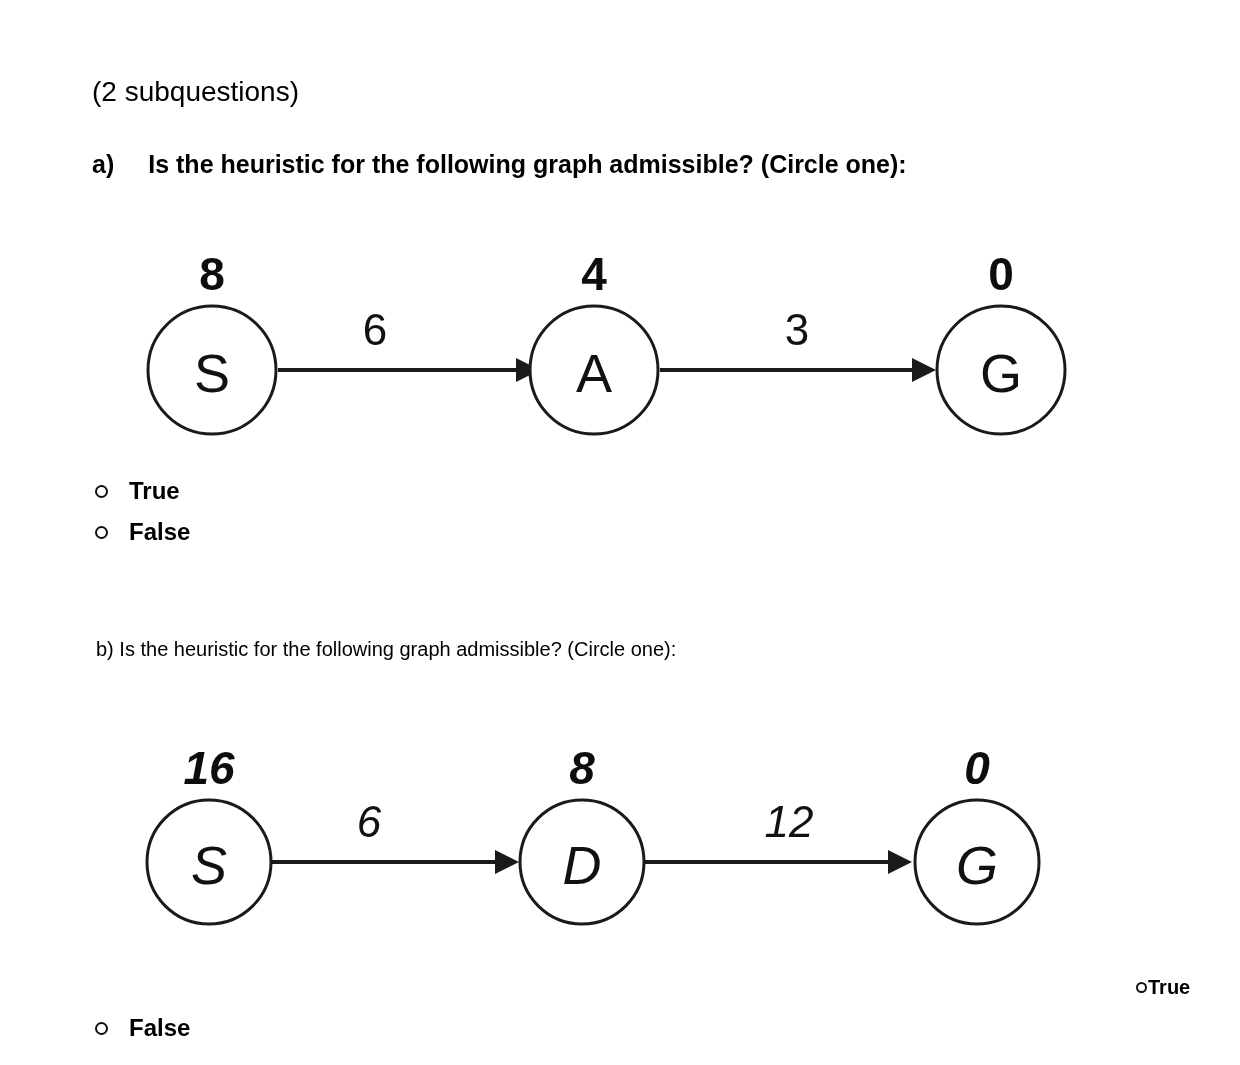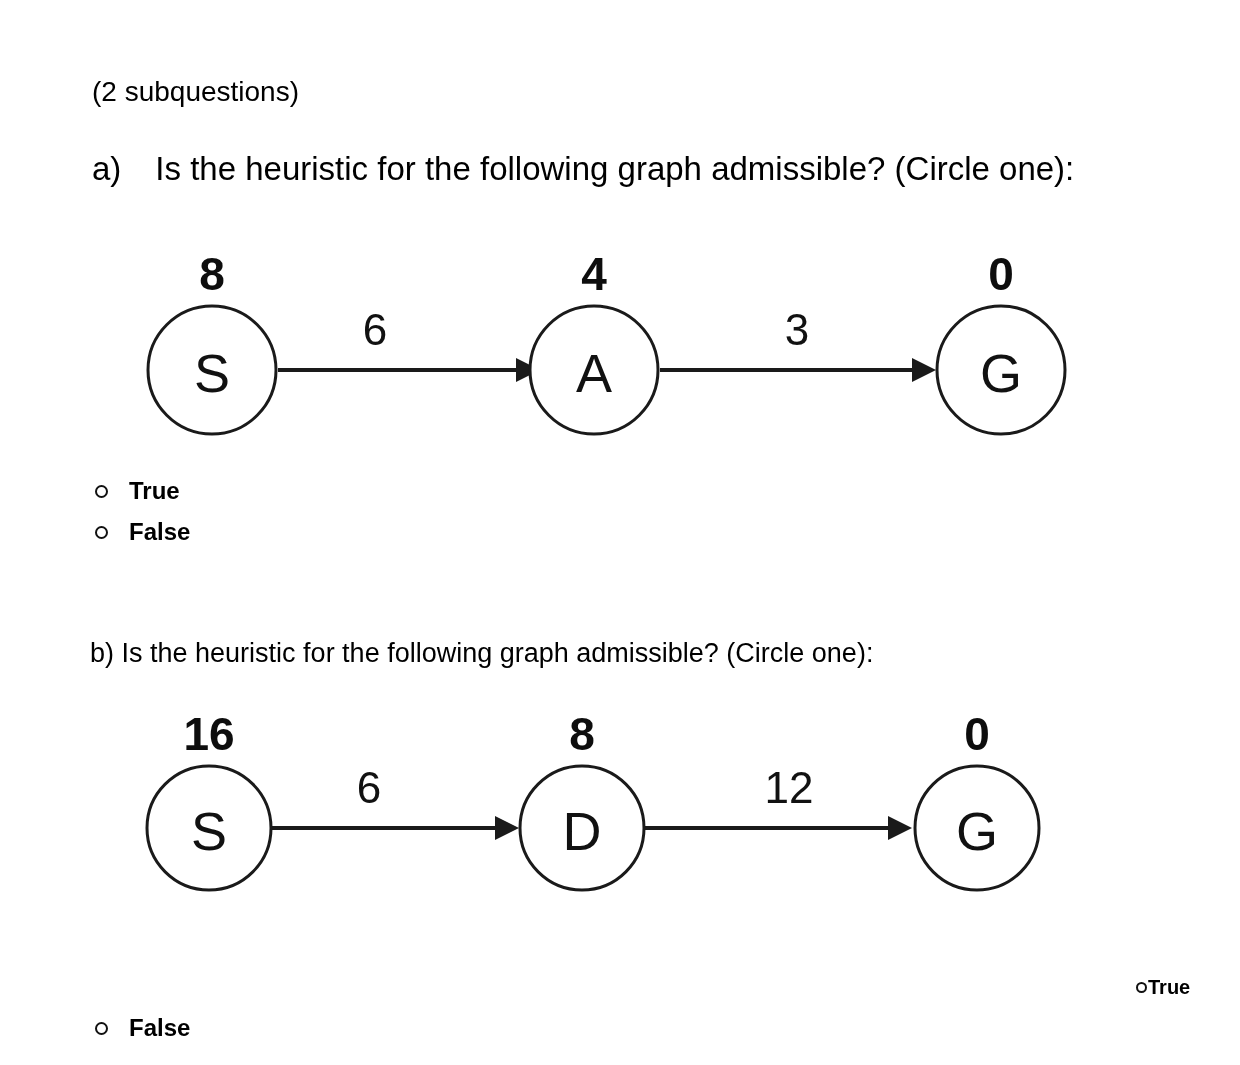--- a/index.html
+++ b/index.html
@@ -38,32 +38,33 @@
     left: 92px;
     top: 74px;
     font-size: 28px;
     line-height: 1.28;
     white-space: nowrap;
   }
   .prompt-a {
     position: absolute;
     left: 92px;
     top: 150px;
-    font-size: 33px;
-    white-space: nowrap;
+    font-size: 25px;
+    white-space: nowrap;
+    font-weight: bold;
   }
   .prompt-a .tab {
     display: inline-block;
     width: 34px;
   }
   .prompt-b {
     position: absolute;
-    left: 90px;
+    left: 96px;
     top: 638px;
-    font-size: 27px;
+    font-size: 20px;
     white-space: nowrap;
   }
 
   
   .option {
     position: absolute;
     display: flex;
     align-items: center;
     white-space: nowrap;
     font-weight: bold;
@@ -99,21 +100,21 @@
     font-size: 20px;
     margin-left: 1px;
   }
 
   
   .graph {
     position: absolute;
     left: 0;
   }
   #graph-a { top: 240px; }
-  #graph-b { top: 700px; }
+  #graph-b { top: 734px; font-style: italic; }
   .graph svg {
     display: block;
   }
   .node-circle {
     fill: #ffffff;
     stroke: #1a1a1a;
     stroke-width: 3;
   }
   .node-label {
     font-family: "Liberation Sans", sans-serif;

